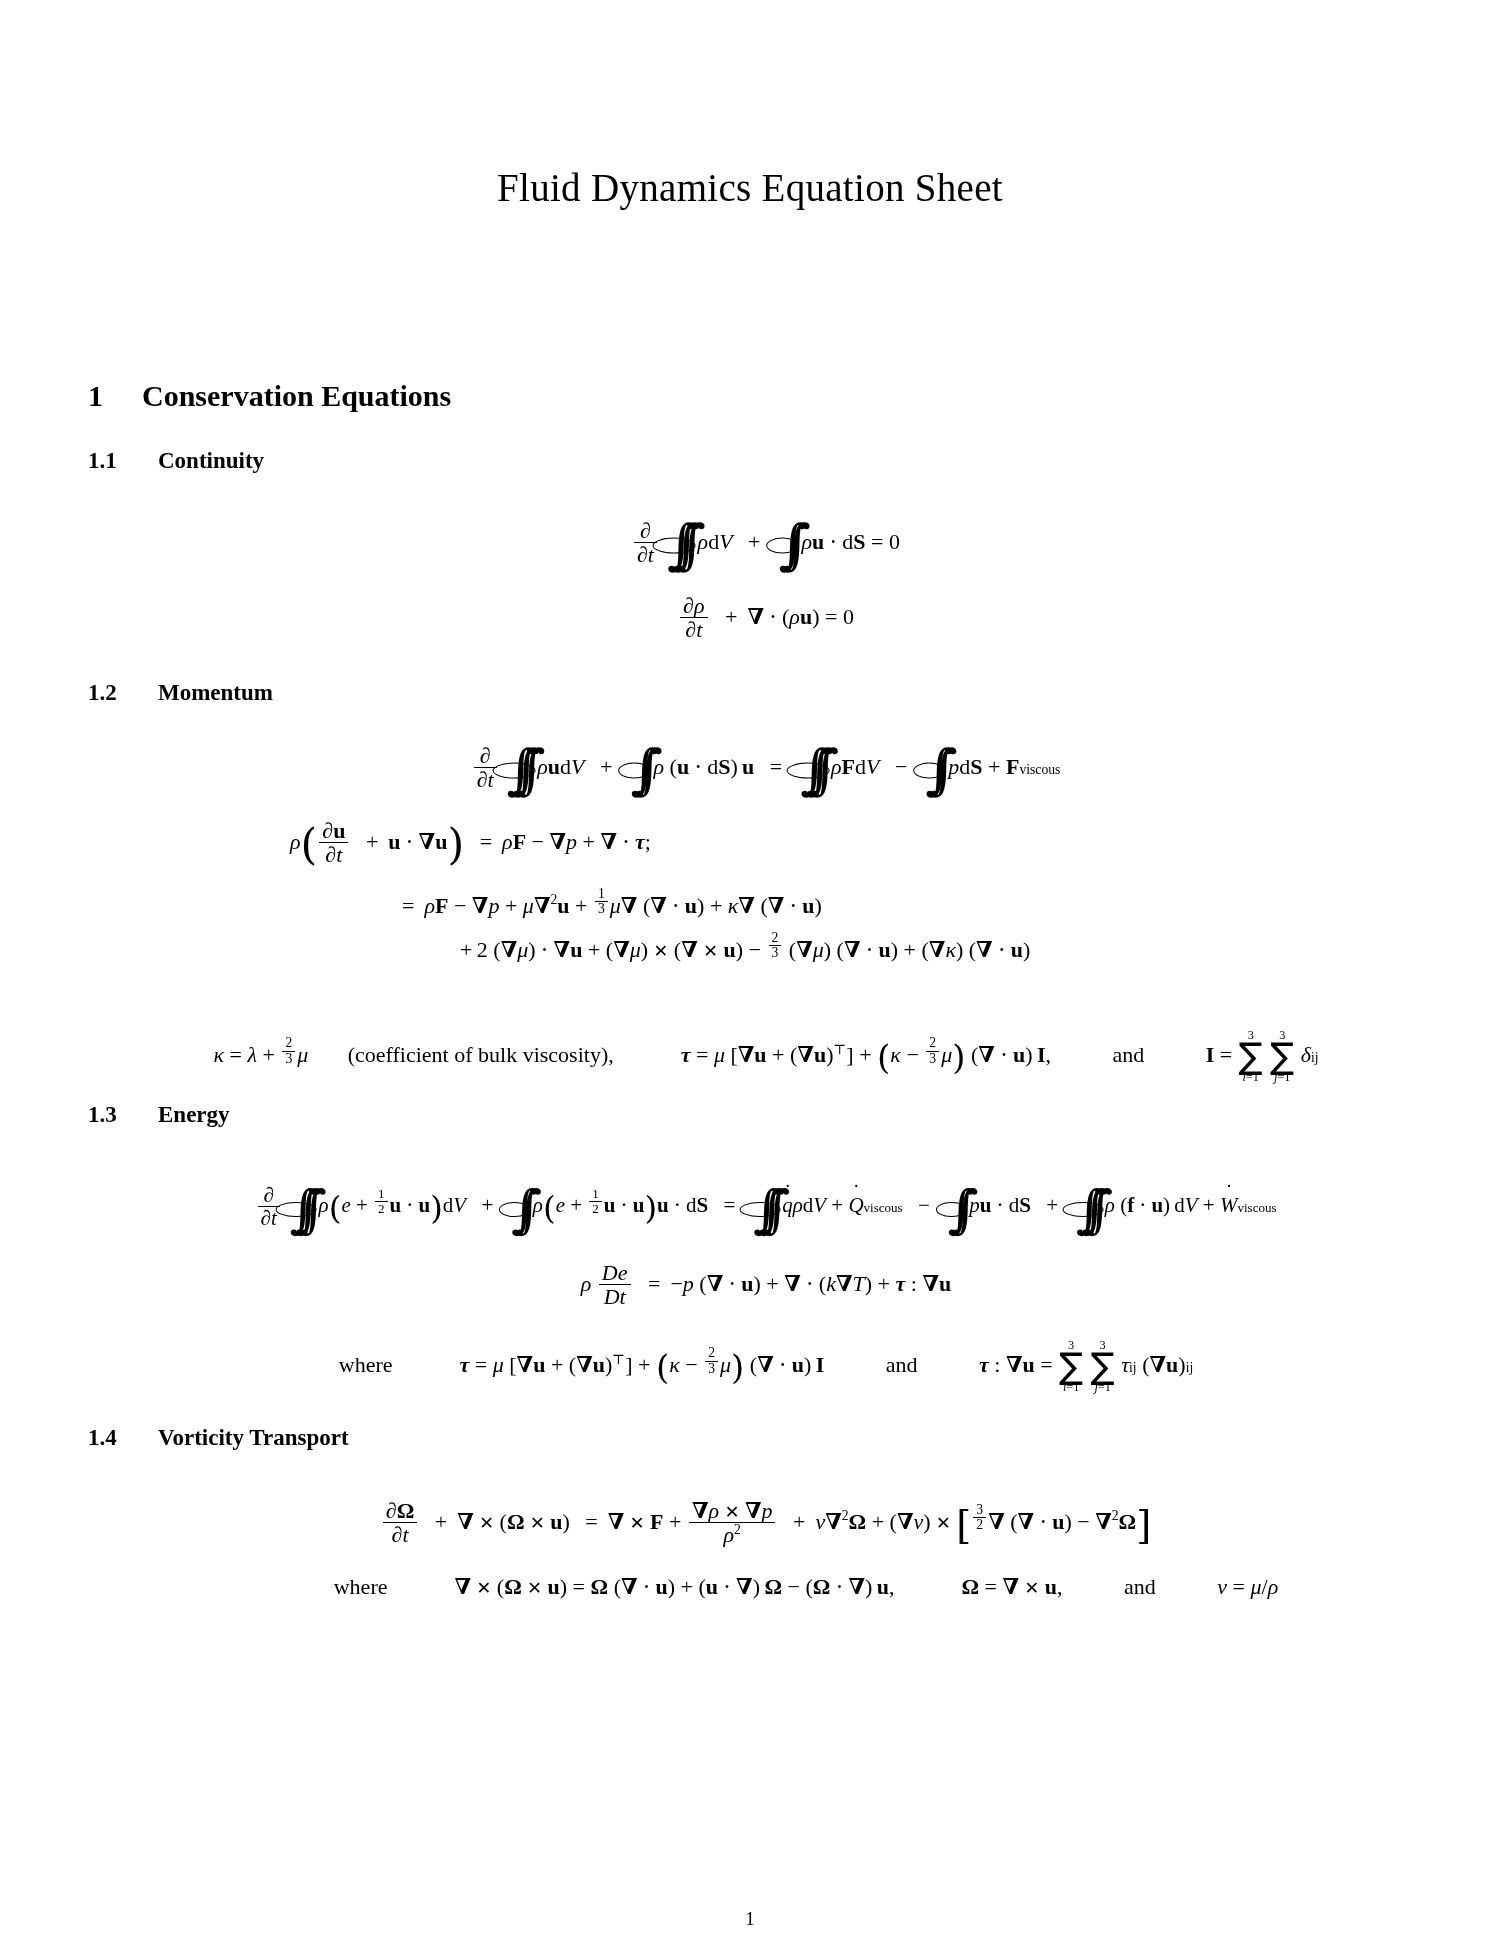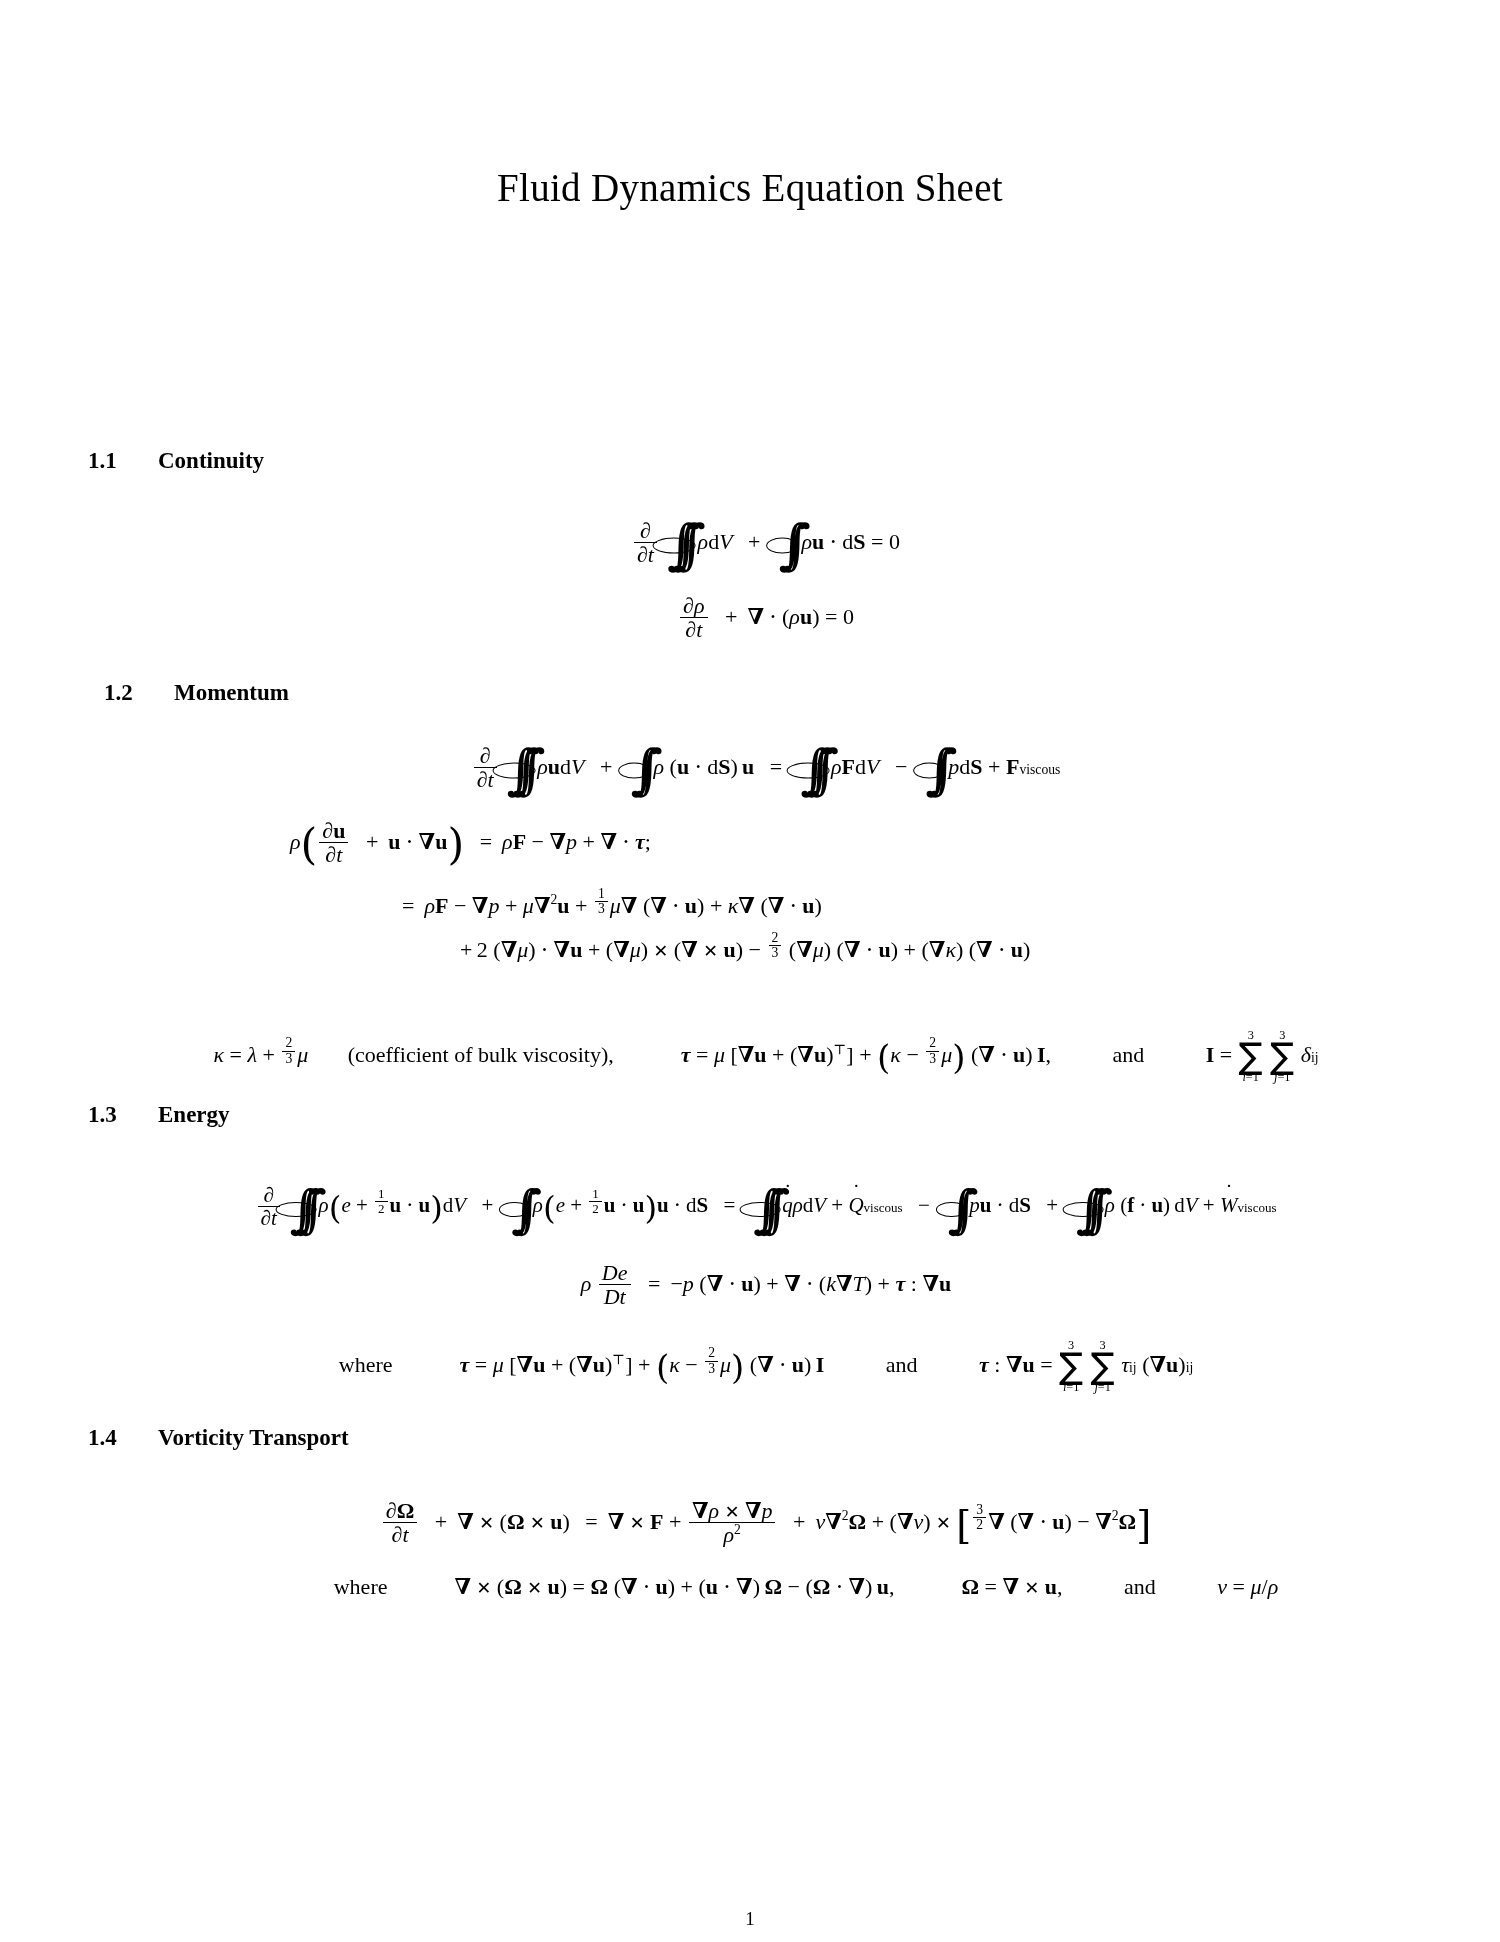--- a/index.html
+++ b/index.html
@@ -169,20 +169,23 @@
     font-size: 19px;
   }
 </style>
 </head>
 <body>
 
 <div class="page">
 
   <div class="doc-title">Fluid Dynamics Equation Sheet</div>
 
+  <div class="h1" style="top:379px;">
+    <span class="num">1</span><span>Conservation Equations</span>
+  </div>
 
   <div class="h2" style="top:448px;">
     <span class="num">1.1</span><span>Continuity</span>
   </div>
 
   <div class="mrow" style="top:520px;">
     <span class="math">
       <span class="frac"><span class="n">∂</span><span class="d"><i>∂t</i></span></span>
       <span class="intg tri">∫∫∫<span class="oval"></span></span>
       <i>ρ</i><span class="up">d</span><i>V</i> <span class="sp"></span>+<span class="sp"></span>
@@ -191,21 +194,21 @@
     </span>
   </div>
 
   <div class="mrow" style="top:595px;">
     <span class="math">
       <span class="frac"><span class="n">∂<i>ρ</i></span><span class="d"><i>∂t</i></span></span>
       <span class="sp"></span>+<span class="sp"></span><span class="nabla">∇</span> <span class="dot">·</span> (<i>ρ</i><span class="bf">u</span>) = 0
     </span>
   </div>
 
-  <div class="h2" style="top:680px;margin-left:16px;">
+  <div class="h2" style="top:680px;">
     <span class="num">1.2</span><span>Momentum</span>
   </div>
 
   <div class="mrow" style="top:745px;">
     <span class="math">
       <span class="frac"><span class="n">∂</span><span class="d"><i>∂t</i></span></span>
       <span class="intg tri">∫∫∫<span class="oval"></span></span>
       <i>ρ</i><span class="bf">u</span><span class="up">d</span><i>V</i> <span class="sp"></span>+<span class="sp"></span>
       <span class="intg">∫∫<span class="oval"></span></span>
       <i>ρ</i> (<span class="bf">u</span> <span class="dot">·</span> <span class="up">d</span><span class="bf">S</span>) <span class="bf">u</span> <span class="sp"></span>=<span class="sp"></span>

